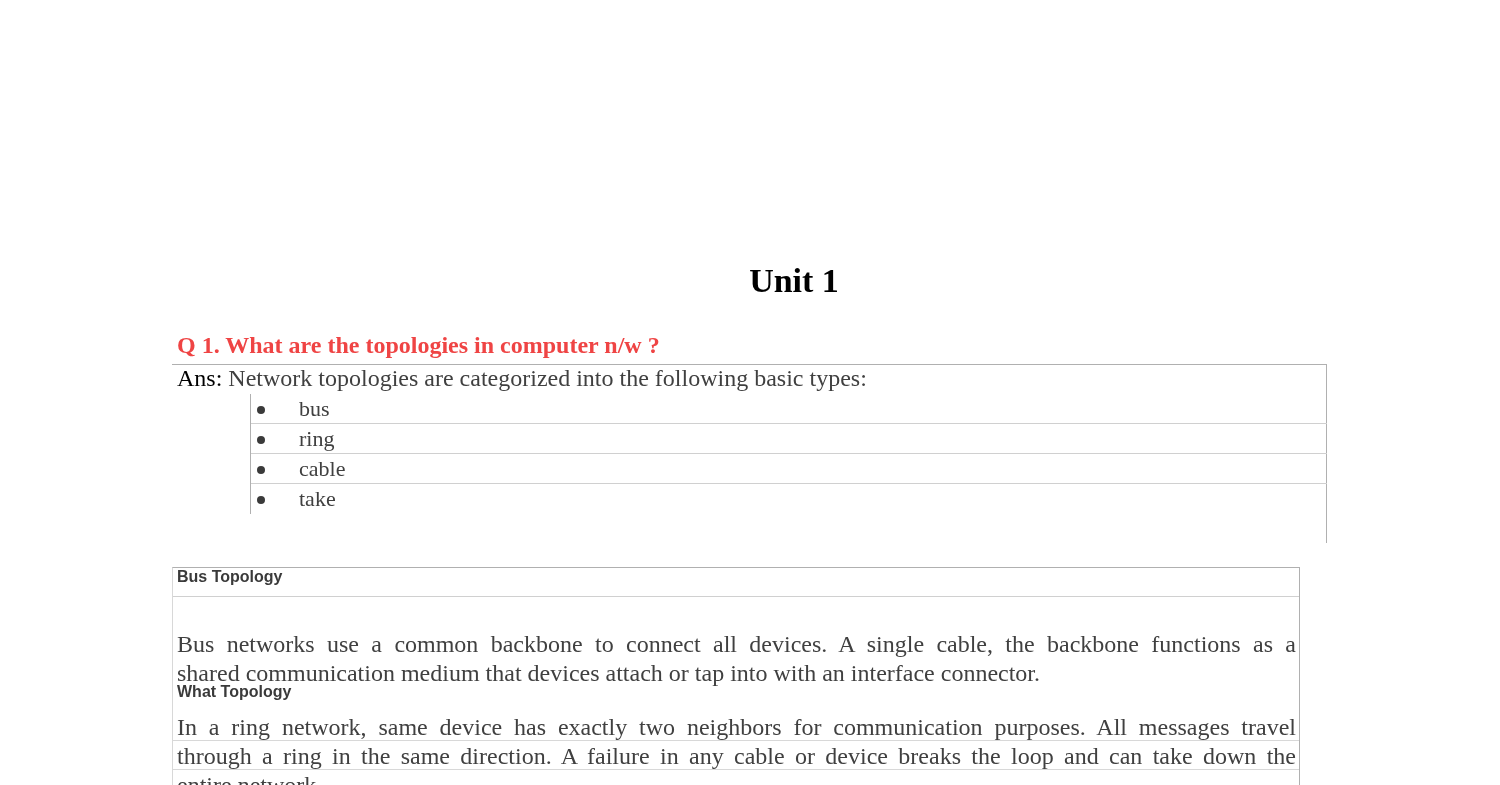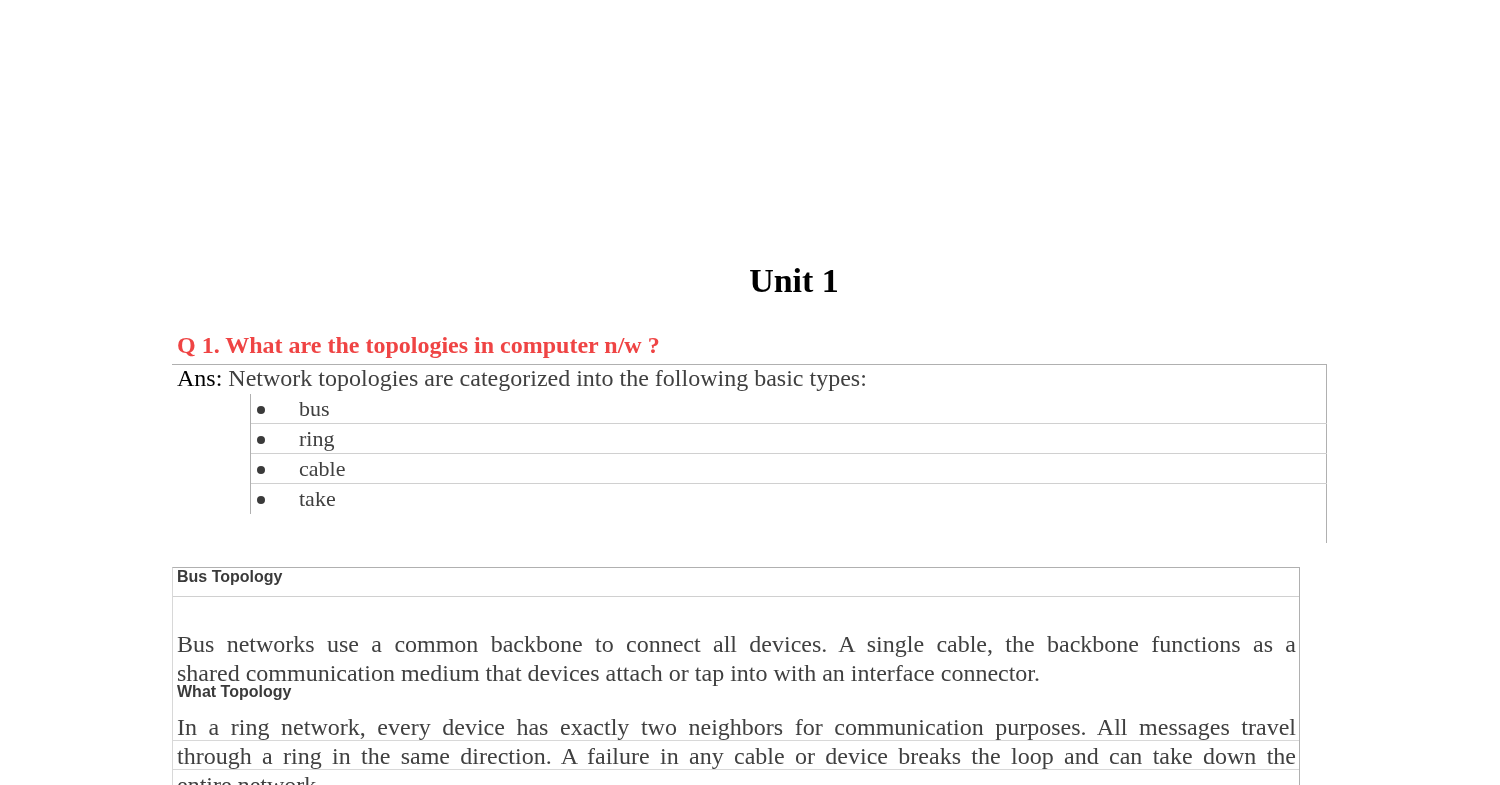--- a/index.html
+++ b/index.html
@@ -116,20 +116,20 @@
 
   <div class="sec-heading" style="top:568px;">Bus Topology</div>
   <div class="sec-rule" style="top:596px;"></div>
   <div class="para" style="top:598px;margin-top:32px;">
     <span class="para-line">Bus networks use a common backbone to connect all devices. A single cable, the backbone functions as a</span>
     <span class="para-line last">shared communication medium that devices attach or tap into with an interface connector.</span>
   </div>
 
   <div class="sec-heading" style="top:683px;">What Topology</div>
   <div class="para" style="top:713px;">
-    <span class="para-line">In a ring network, every device has exactly two neighbors for communication purposes. All messages travel</span>
+    <span class="para-line">In a ring network, same device has exactly two neighbors for communication purposes. All messages travel</span>
     <span class="para-line">through a ring in the same direction. A failure in any cable or device breaks the loop and can take down the</span>
     <span class="para-line last">entire network.</span>
   </div>
   <div class="row-rule" style="top:740px;"></div>
   <div class="row-rule" style="top:769px;"></div>
 
 </div>
 
 </body></html>

